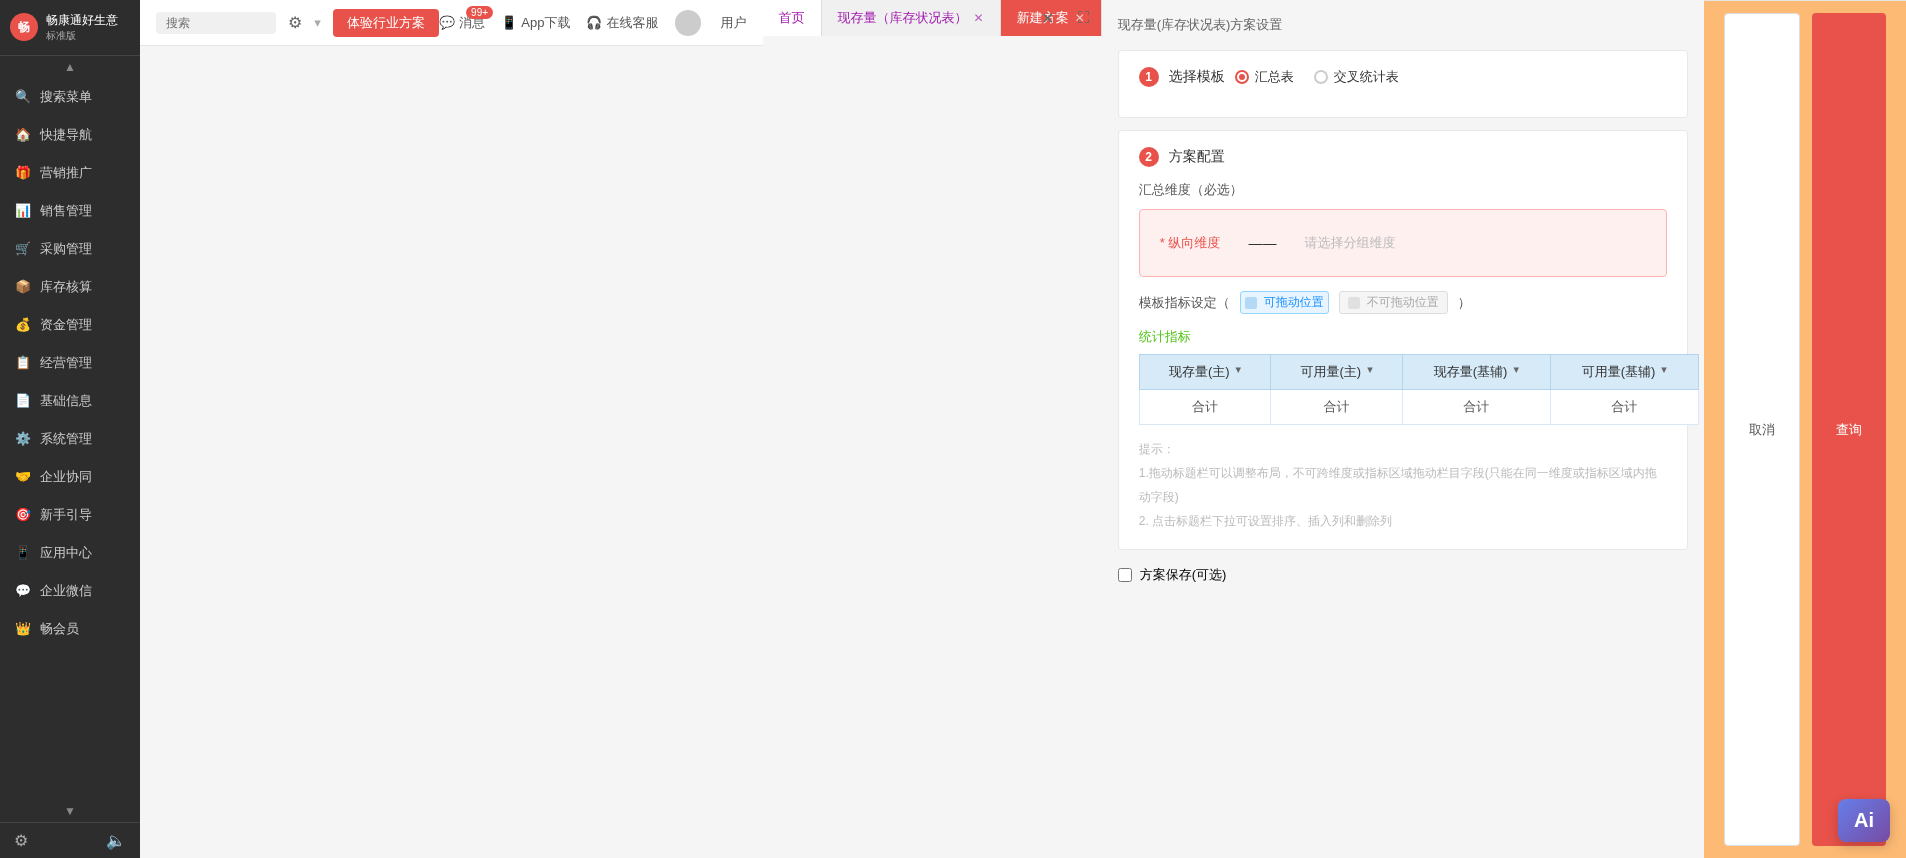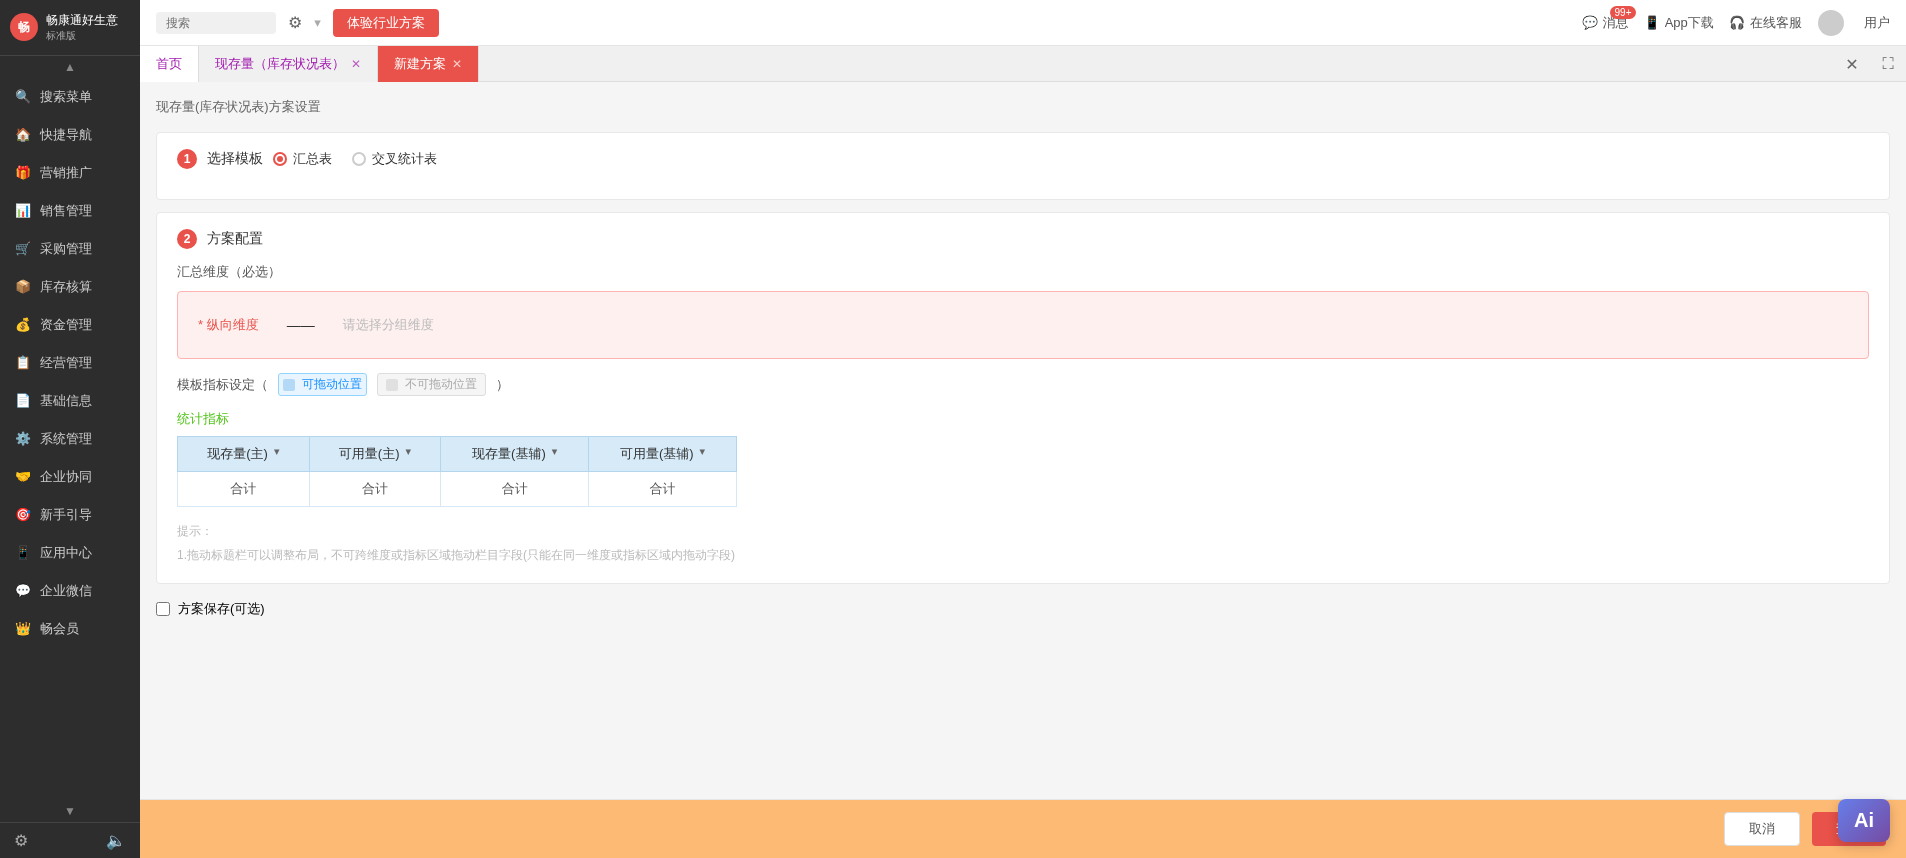--- a/index.html
+++ b/index.html
@@ -43,21 +43,21 @@
     .sidebar-item-icon { width: 18px; height: 18px; display: flex; align-items: center; justify-content: center; flex-shrink: 0; }
     .sidebar-item-label { font-size: 13px; }
     .sidebar-footer {
       border-top: 1px solid #444;
       display: flex; align-items: center; justify-content: space-between;
       padding: 8px 14px;
     }
     .sidebar-footer-icon { color: #aaa; cursor: pointer; font-size: 16px; }
 
     
-    .main { flex: 1; display: flex; flex-direction: column; overflow: hidden; }
+    .main { flex: 1; display: flex; flex-direction: row; overflow: hidden; }
 
     
     .topbar {
       height: 46px;
       background: #fff;
       border-bottom: 1px solid #e5e5e5;
       display: flex; align-items: center; justify-content: space-between;
       padding: 0 16px;
       flex-shrink: 0;
     }
@@ -449,20 +449,21 @@
               <td>合计</td>
               <td>合计</td>
             </tr>
           </tbody>
         </table>
       </div>
 
       <div class="tips-section">
         <span class="tips-title">提示：</span>
         <div>1.拖动标题栏可以调整布局，不可跨维度或指标区域拖动栏目字段(只能在同一维度或指标区域内拖动字段)</div>
+        <div>2. 点击标题栏下拉可设置排序、插入列和删除列</div>
       </div>
     </div>
 
     <div class="save-row">
       <input type="checkbox" class="save-checkbox" style="">
       <span>方案保存(可选)</span>
     </div>
   </div>
 
   <div class="bottom-bar">

